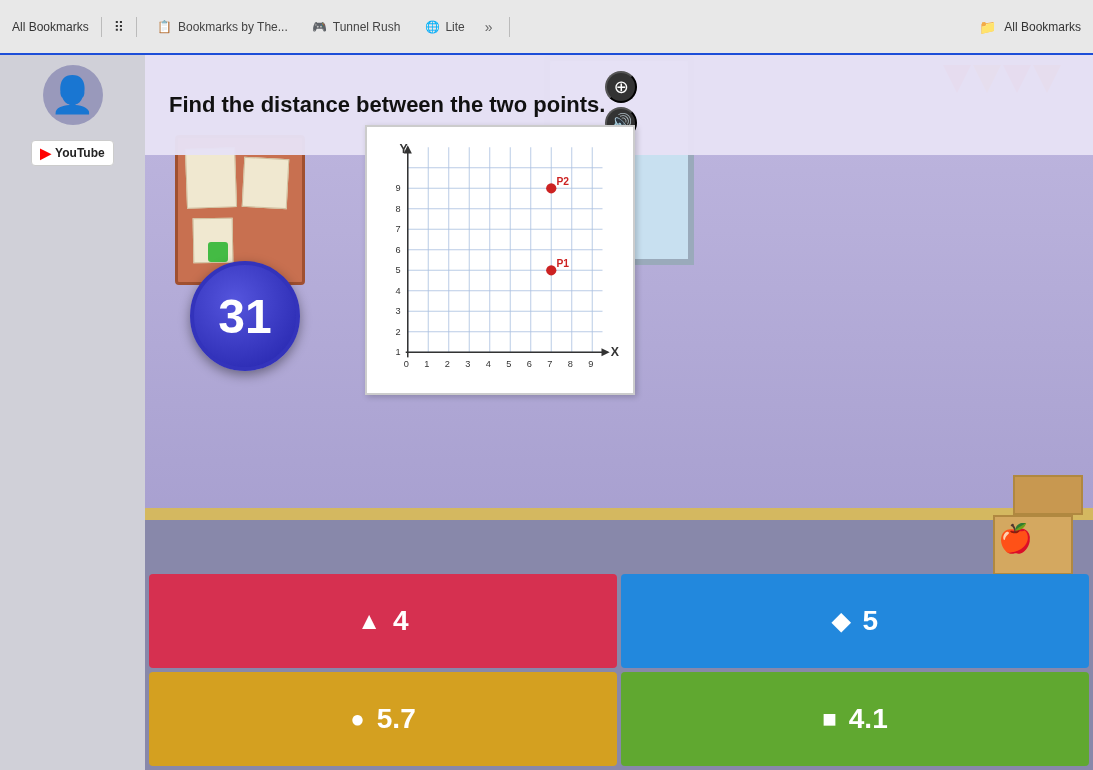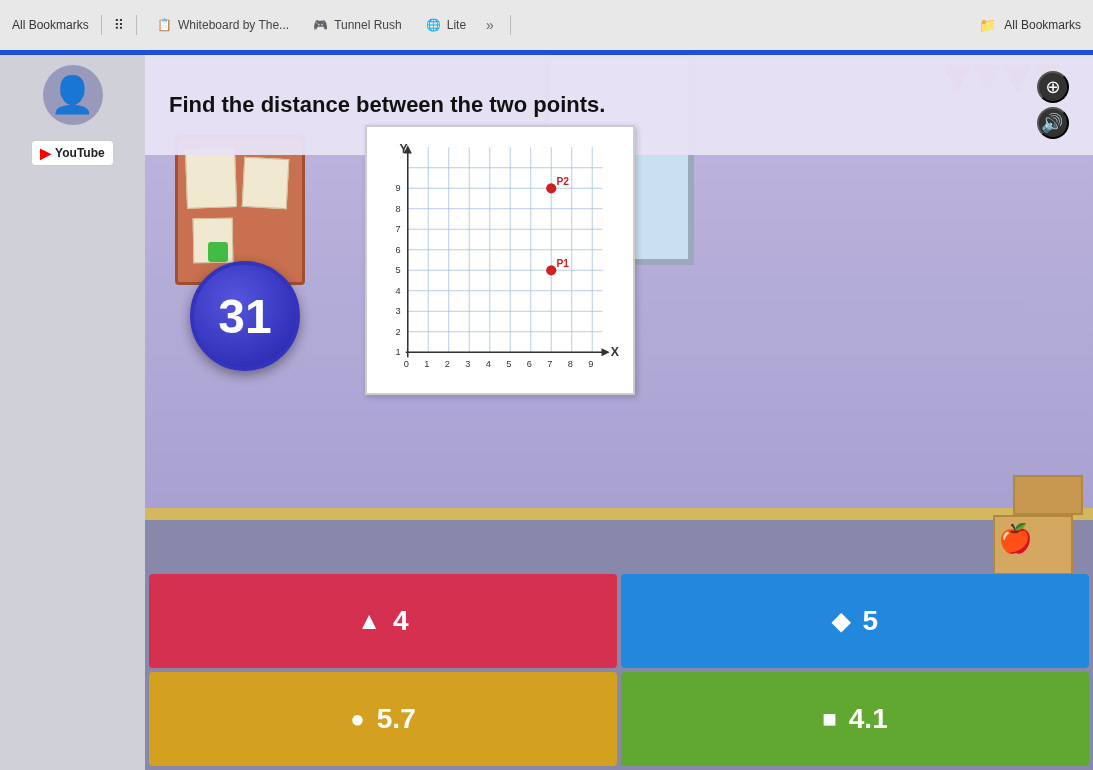--- a/index.html
+++ b/index.html
@@ -12,21 +12,21 @@
     }
 
     
     .browser-bar {
       height: 55px;
       background: #e8e8e8;
       display: flex;
       align-items: center;
       padding: 0 12px;
       gap: 10px;
-      border-bottom: 5px solid #1d4ed8;
+      border-bottom: 2px solid #1d4ed8;
     }
     .browser-bar-left {
       display: flex;
       align-items: center;
       gap: 8px;
       font-size: 13px;
       color: #333;
     }
     .browser-bar-divider {
       width: 1px;
@@ -215,21 +215,20 @@
     }
 
     
     .question-header {
       position: relative;
       z-index: 10;
       background: rgba(230, 225, 245, 0.97);
       padding: 16px 24px;
       display: flex;
       align-items: center;
-      justify-content: space-between;
     }
     .question-text {
       font-size: 22px;
       font-weight: bold;
       color: #111;
     }
     .header-icons {
       display: flex;
       flex-direction: column;
       gap: 4px;
@@ -343,21 +342,21 @@
 <body>
 
 <div class="browser-bar">
   <div class="browser-bar-left">
     <span style="font-size:12px;color:#333;">All Bookmarks</span>
     <div class="browser-bar-divider"></div>
     <span style="font-size:14px;">⠿</span>
     <div class="browser-bar-divider"></div>
     <div class="tab-item">
       <span class="tab-icon">📋</span>
-      <span>Whiteboard by The...</span>
+      <span>Bookmarks by The...</span>
     </div>
     <div class="tab-item">
       <span class="tab-icon">🎮</span>
       <span>Tunnel Rush</span>
     </div>
     <div class="tab-item">
       <span class="tab-icon">🌐</span>
       <span>Lite</span>
     </div>
     <span class="chevron-right">»</span>

